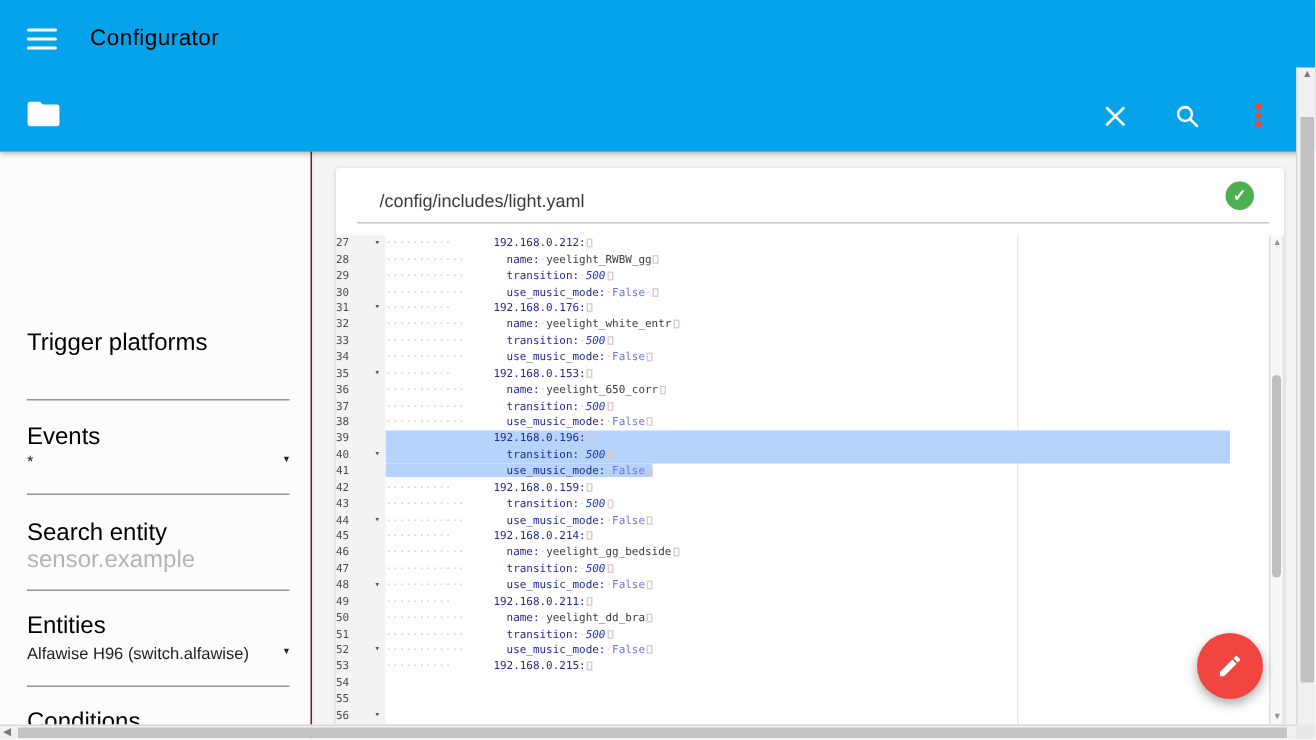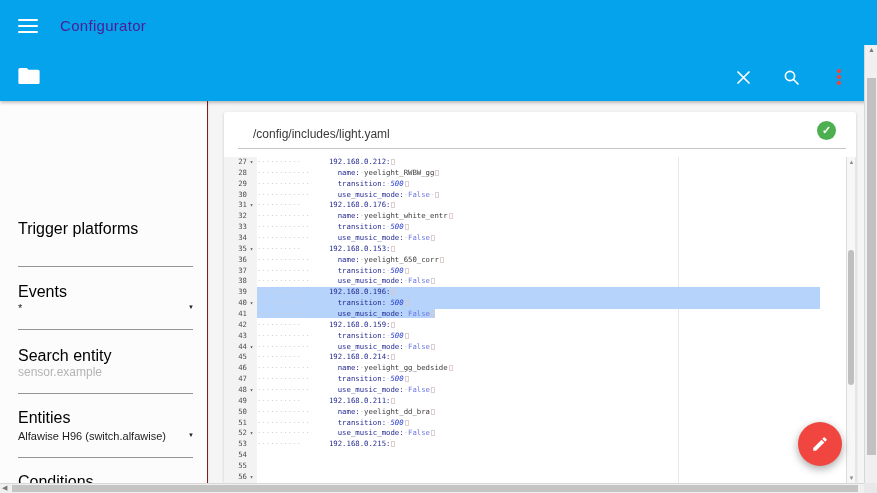--- a/index.html
+++ b/index.html
@@ -5,53 +5,53 @@
   * { margin:0; padding:0; box-sizing:border-box; }
   html,body { width:877px; height:493px; overflow:hidden; }
   body { font-family:"Liberation Sans", sans-serif; background:#f5f5f5; position:relative; }
   #stage { position:absolute; inset:0; width:877px; height:493px; background:#f5f5f5; overflow:hidden; }
 
   
   .header { position:absolute; left:0; top:0; width:877px; height:101px;
             background:var(--c-header,#04a3ec); box-shadow:0 1px 4px rgba(0,0,0,.35); z-index:5; }
   .hamburger { position:absolute; left:18px; top:19px; width:20px; height:14px; cursor:pointer; }
   .hamburger div { height:2px; background:#fff; margin-bottom:4px; border-radius:1px; }
-  .app-title { position:absolute; left:60px; top:17px; color:#4c1d95; font-size:15px; font-weight:500; letter-spacing:.3px; }
+  .app-title { position:absolute; left:60px; top:17px; color:#000000; font-size:15px; font-weight:500; letter-spacing:.3px; }
   .folder-ic { position:absolute; left:18px; top:67px; width:22px; height:18px; }
   .tb-right { position:absolute; right:28px; top:66px; height:22px; display:flex; gap:28px; align-items:center; }
   .icon-btn { width:20px; height:20px; display:flex; align-items:center; justify-content:center; cursor:pointer; }
   .dots { display:flex; flex-direction:column; gap:2.5px; }
   .dots div { width:3.5px; height:3.5px; border-radius:50%; background:var(--c-menu,#f44336); }
 
   
   .sidebar { position:absolute; left:0; top:101px; width:208px; height:392px; background:#fcfcfc;
              border-right:1px solid #7f1d1d; box-shadow:1px 0 2px rgba(0,0,0,.06); z-index:2; }
   .fgroup { position:absolute; left:18px; width:176px; }
   .fvalue { position:absolute; left:18px; width:176px; font-size:11px; color:#1d1d1d; cursor:pointer; }
   .fvalue .arr { position:absolute; right:0; top:2px; font-size:6px; color:#222; }
   .fline { position:absolute; left:18px; width:175px; height:1px; background:#949494; }
   .sb-input { position:absolute; left:18px; width:176px; border:none; outline:none; background:transparent;
-              font-size:12px; color:#1d1d1d; font-family:"Liberation Sans",sans-serif; }
+              font-size:16px; color:#1d1d1d; font-family:"Liberation Sans",sans-serif; }
   .sb-input::placeholder { color:#b4b4b4; }
 
   
   .card { position:absolute; left:224px; top:112px; width:632px; height:371px; background:#fff;
           border-radius:2px; box-shadow:0 1px 3px rgba(0,0,0,.18); z-index:1; overflow:hidden; }
   .path-row { position:absolute; left:14px; top:8px; right:10px; height:30px; }
   .path-text { position:absolute; left:15px; top:7px; font-size:12px; color:#3a3a3a; cursor:text; }
   .ok-badge { position:absolute; right:10px; top:1px; width:19px; height:19px; border-radius:50%;
               background:var(--c-ok,#4caf50); color:#fff; font-size:11px; font-weight:bold;
               display:flex; align-items:center; justify-content:center; }
   .path-line { position:absolute; left:14px; top:36px; width:608px; height:1px; background:#c6c6c6; }
 
   
   .editor { position:absolute; left:0; top:45px; width:632px; height:326px;
             font-family:"DejaVu Sans Mono","Liberation Mono",monospace; font-size:7.3px; }
   .gutter { position:absolute; left:0; top:0; width:33px; height:326px; background:#f3f3f3; }
-  .gut-row { height:10.87px; line-height:10.87px; display:flex; justify-content:flex-end;
+  .gut-row { height:10.87px; line-height:10.87px; display:flex; justify-content:space-between;
              align-items:center; color:#4d4d4d; padding-right:1px; }
   .gut-row .fold { width:9px; text-align:center; font-size:6px; color:#555; cursor:pointer; }
   .codebox { position:absolute; left:33px; top:0; width:566px; height:326px; overflow:hidden; }
   .print-margin { position:absolute; left:421px; top:0; bottom:0; width:1px; background:#e9e9e9; z-index:0; }
   .code-row { position:relative; height:10.87px; line-height:10.87px; white-space:pre; z-index:1; cursor:text; }
   .selbg { position:absolute; left:0; right:3px; top:0; bottom:0; background:var(--c-sel,#b5d3fb); z-index:-1; }
   .content.seltext { background:var(--c-sel,#b5d3fb); }
   .dots-sp { color:#cdcdcd; }
   .k { color:var(--c-key,#232a8f);margin-left:28px; }
   .v-plain { color:#3b3b3b; }

